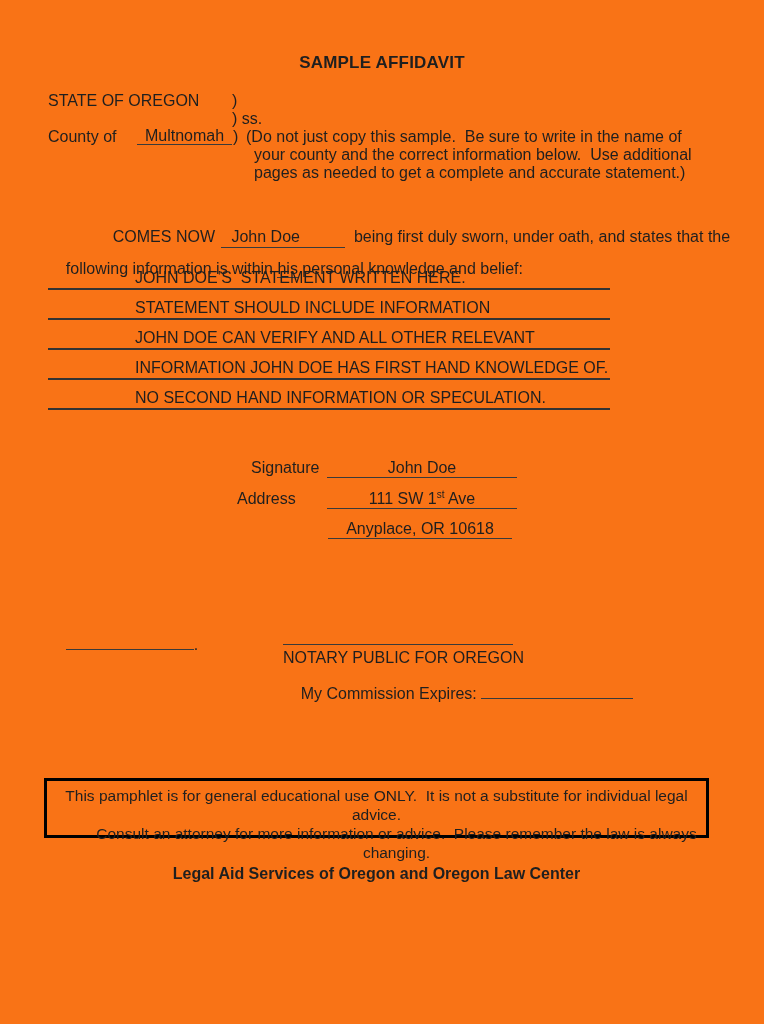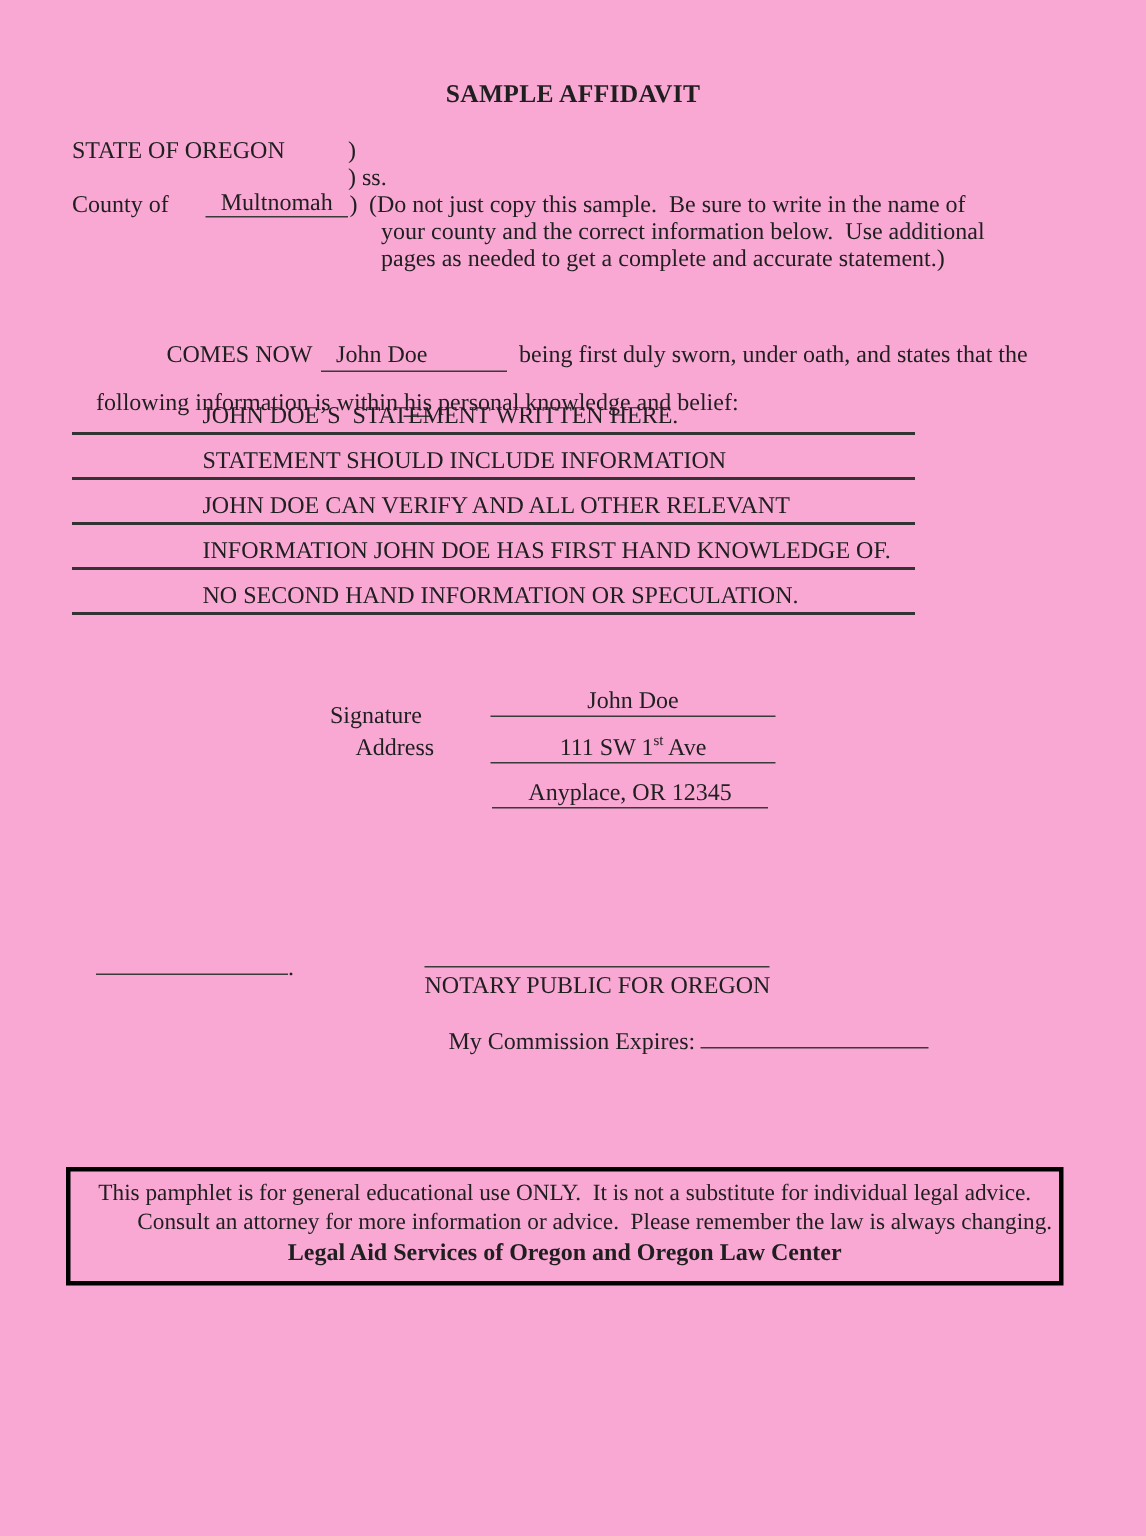--- a/index.html
+++ b/index.html
@@ -1,22 +1,22 @@
 <!DOCTYPE html>
 <html><head>
 <meta charset="utf-8">
 <style>
   * { margin: 0; padding: 0; box-sizing: border-box; }
   html, body { background: #ffffff; }
   .page {
     position: relative;
     width: 764px;
     height: 1024px;
-    background: #f9a8d4;
-    font-family: Liberation Serif, serif;
+    background: #f97316;
+    font-family: Liberation Sans, sans-serif;
     font-size: 16px;
     color: #1f1f1f;
     overflow: hidden;
   }
   .abs { position: absolute; white-space: pre-wrap; line-height: 18px; }
   .title {
     position: absolute; left: 0; right: 0; top: 53px;
     text-align: center; font-weight: bold; font-size: 17px;
     letter-spacing: 0.2px;
   }
@@ -55,21 +55,21 @@
     white-space: pre-wrap;
   }
   sup { font-size: 10px; line-height: 0; text-align: center; }
   .notary-rule {
     position: absolute; left: 283px; top: 644px;
     width: 230px; height: 0;
     border-top: 1.6px solid #3a3a3a;
   }
   .disclaimer-box {
     position: absolute; left: 44px; top: 778px;
-    width: 665px; height: 79px;
+    width: 665px; height: 60px;
     border: 3px solid #000000;
     text-align: center;
     padding-top: 5px;
     font-size: 15.5px;
     line-height: 19px;
   }
   .disclaimer-box .org {
     font-weight: bold; font-size: 16px; margin-top: 2px;
   }
 </style>
@@ -96,27 +96,27 @@
   <div class="abs" style="left:48px; top:242px;">
     <span>following information is within </span><span class="ul-text">his</span><span> personal knowledge and belief:</span>
   </div>
 
   <div class="stmt" style="top:298px;">STATEMENT SHOULD INCLUDE INFORMATION</div>
   <div class="stmt" style="top:268px;">JOHN DOE’S  STATEMENT WRITTEN HERE.</div>
   <div class="stmt" style="top:328px;">JOHN DOE CAN VERIFY AND ALL OTHER RELEVANT</div>
   <div class="stmt" style="top:358px;">INFORMATION JOHN DOE HAS FIRST HAND KNOWLEDGE OF.</div>
   <div class="stmt" style="top:388px;">NO SECOND HAND INFORMATION OR SPECULATION.</div>
 
-  <span class="abs" style="left:220px; top:459px;margin-top:10px;">Signature</span>
+  <span class="abs" style="left:251px; top:459px;">Signature</span>
   <div class="sig-value" style="left:327px; top:458px; width:190px;">John Doe</div>
 
   <span class="abs" style="left:237px; top:490px;">Address</span>
   <div class="sig-value" style="left:327px; top:489px; width:190px;"><span>111 SW 1</span><sup>st</sup><span> Ave</span></div>
 
-  <div class="sig-value" style="left:328px; top:519px; width:184px;">Anyplace, OR 12345</div>
+  <div class="sig-value" style="left:328px; top:519px; width:184px;">Anyplace, OR 10618</div>
 
   <div class="abs" style="left:48px; top:618px;">
     <span class="blank" style="width:128px;"></span><span>.</span>
   </div>
 
   <div class="notary-rule"></div>
   <span class="abs" style="left:283px; top:649px;">NOTARY PUBLIC FOR OREGON</span>
   <div class="abs" style="left:283px; top:667px;">
     <span>My Commission Expires: </span><span class="blank" style="width:152px;"></span>
   </div>

